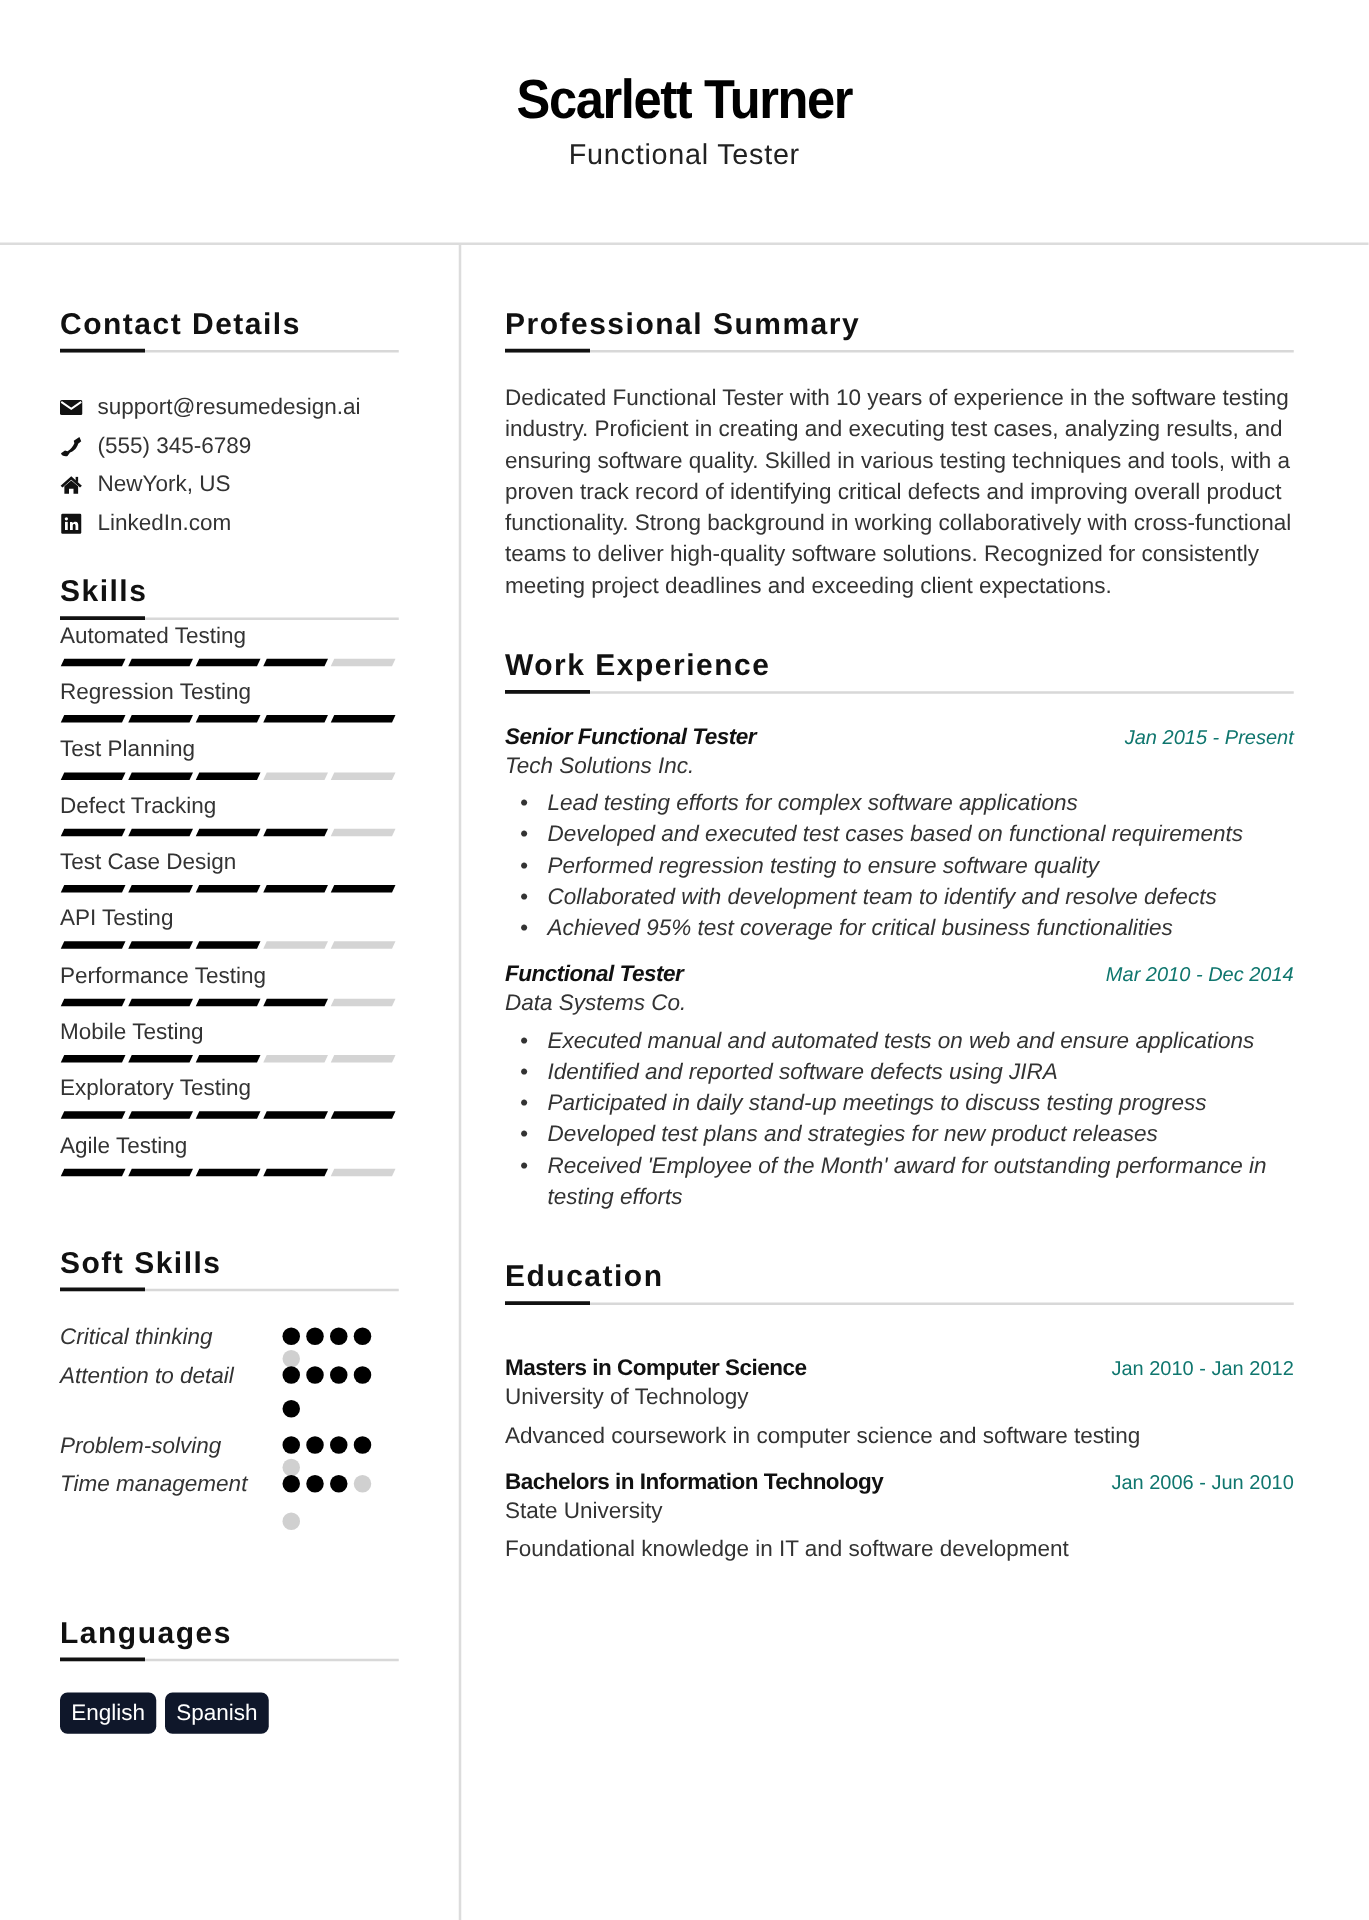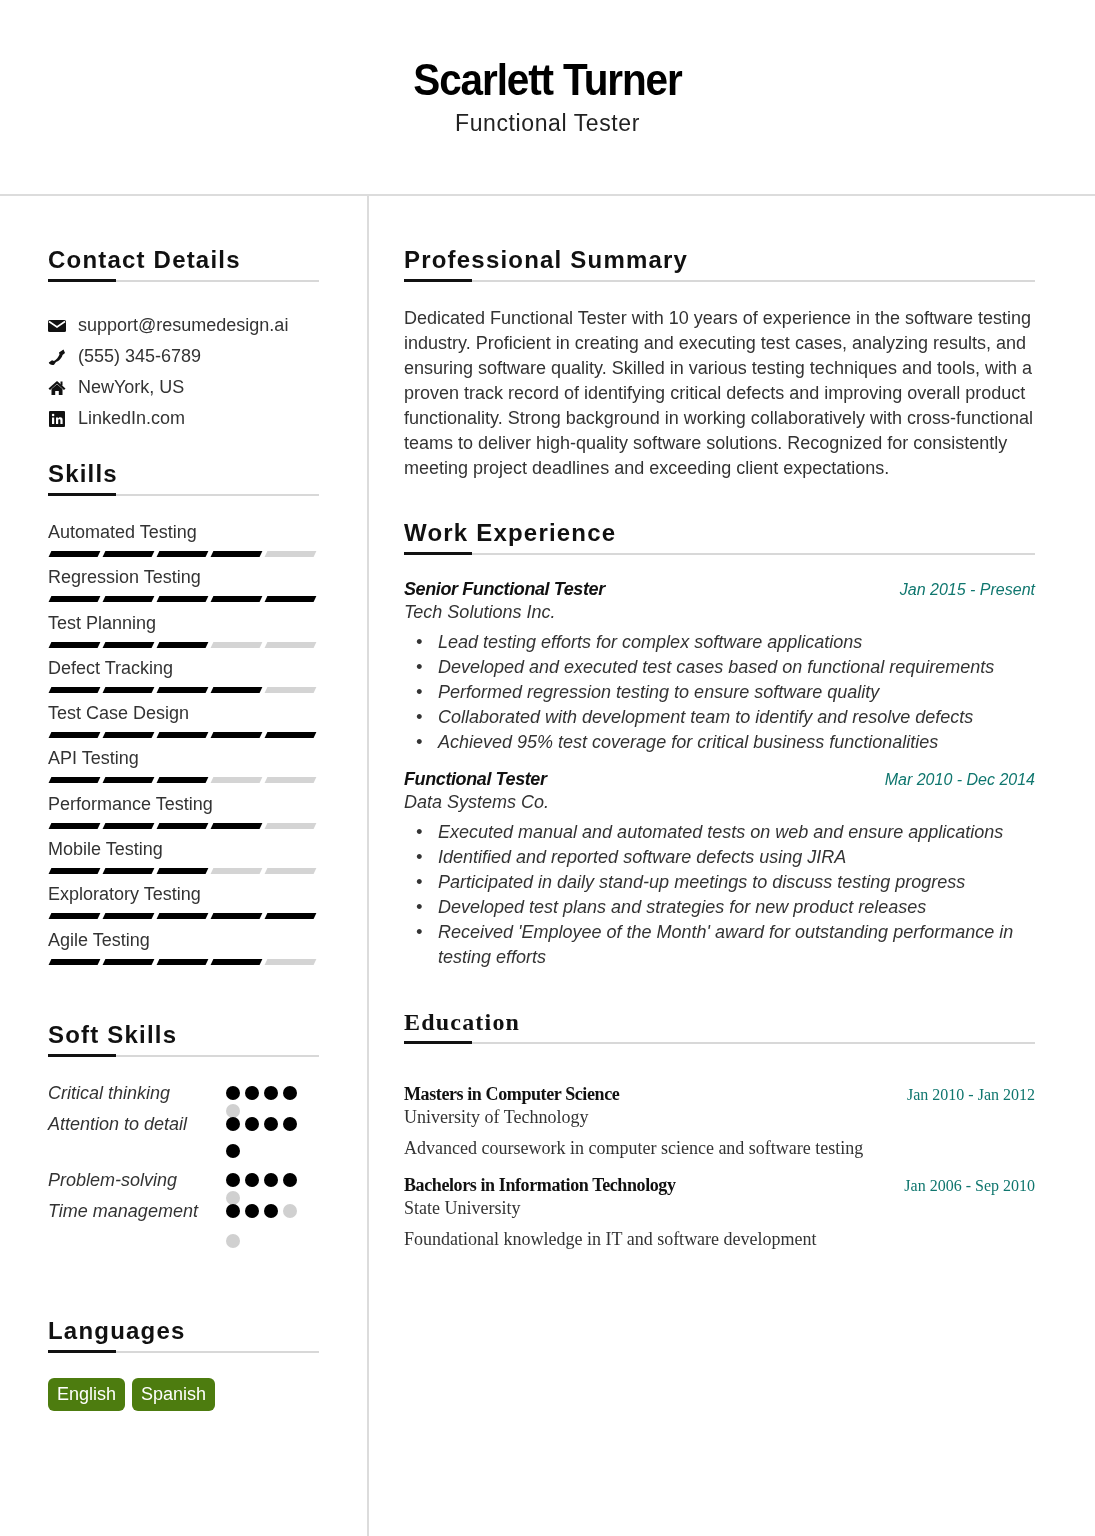--- a/index.html
+++ b/index.html
@@ -30,21 +30,21 @@
   .bar { width: 49px; height: 6px; transform: skewX(-25deg); background: #d4d4d4; }
   .bar.on { background: #000; }
 
   .soft-row { display: flex; font-size: 18px; color: #333; }
   .soft-row .label { width: 178px; line-height: 25px; font-style: italic; }
   .dots { width: 80px; display: flex; flex-wrap: wrap; gap: 4px 5px; padding-top: 5px; }
   .dot { width: 14px; height: 14px; border-radius: 50%; background: #d0d0d0; }
   .dot.on { background: #000; }
 
   .langs { display: flex; gap: 7px; margin-top: 25px; }
-  .lang { background: #4d7c0f; color: #fff; font-size: 18px; padding: 0 9px; height: 33px; line-height: 33px; border-radius: 6px; }
+  .lang { background: #0f172a; color: #fff; font-size: 18px; padding: 0 9px; height: 33px; line-height: 33px; border-radius: 6px; }
 
   .summary { margin-top: 24px; font-size: 18px; line-height: 25px; color: #333; }
 
   .job { margin-top: 0; }
   .job-head { display: flex; justify-content: space-between; align-items: baseline; }
   .job-title { font-size: 18px; font-weight: bold; color: #111; letter-spacing: -0.4px; }
   .job-date { font-size: 16px; color: #0f766e; }
   .job-org { font-size: 18px; color: #333; line-height: 25px; }
   .bullets { list-style: none; margin-top: 5px; }
   .bullets li { position: relative; padding-left: 34px; font-size: 18px; line-height: 25px; color: #333; }
@@ -104,21 +104,21 @@
             </svg>
         </span>
         <span>LinkedIn.com</span>
       </div>
     </div>
   </section>
 
   <section style="margin-top:24px;">
     <div class="sec-title">Skills</div>
     <div class="sec-rule"></div>
-    <div id="skills-list" style="margin-top:24px;">
+    <div id="skills-list" style="">
         <div class="skill">
           <div class="label">Automated Testing</div>
           <div class="bars">
             <span class="bar on"></span>
             <span class="bar on"></span>
             <span class="bar on"></span>
             <span class="bar on"></span>
             <span class="bar"></span>
           </div>
         </div>
@@ -308,35 +308,35 @@
             <li>Executed manual and automated tests on web and ensure applications</li>
             <li>Identified and reported software defects using JIRA</li>
             <li>Participated in daily stand-up meetings to discuss testing progress</li>
             <li>Developed test plans and strategies for new product releases</li>
             <li>Received 'Employee of the Month' award for outstanding performance in testing efforts</li>
           </ul>
         </div>
       </div>
   </section>
 
-  <section style="margin-top:36px;font-family:Liberation Serif, serif;">
+  <section style="margin-top:36px;">
     <div class="sec-title">Education</div>
     <div class="sec-rule"></div>
     <div id="edu" style="margin-top:40px;">
         <div class="job">
           <div class="job-head">
             <div class="job-title">Masters in Computer Science</div>
             <div class="job-date">Jan 2010 - Jan 2012</div>
           </div>
           <div class="job-org">University of Technology</div>
           <div class="edu-desc">Advanced coursework in computer science and software testing</div>
         </div>
         <div class="job" style="margin-top: 14px;">
           <div class="job-head">
             <div class="job-title">Bachelors in Information Technology</div>
-            <div class="job-date">Jan 2006 - Sep 2010</div>
+            <div class="job-date">Jan 2006 - Jun 2010</div>
           </div>
           <div class="job-org">State University</div>
           <div class="edu-desc">Foundational knowledge in IT and software development</div>
         </div>
       </div>
   </section>
 </div>
 
 </body></html>

